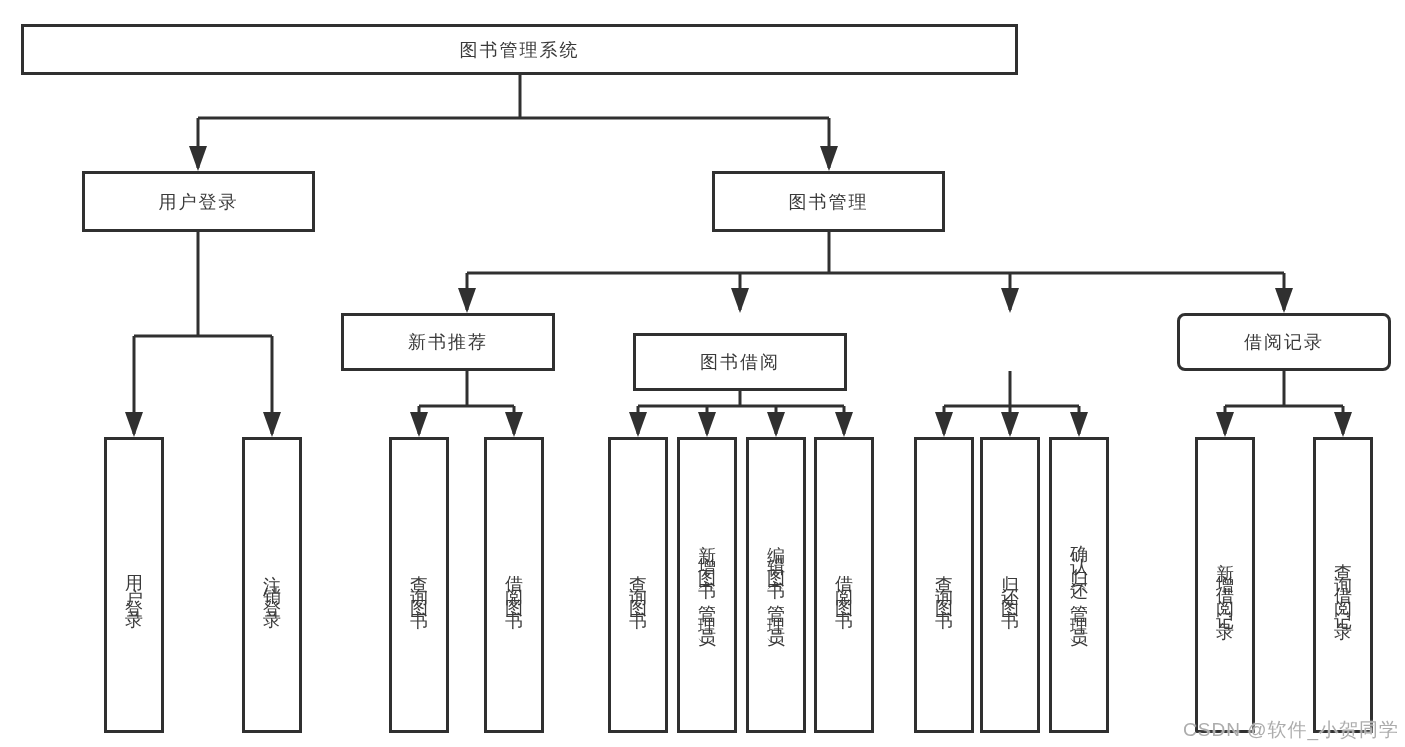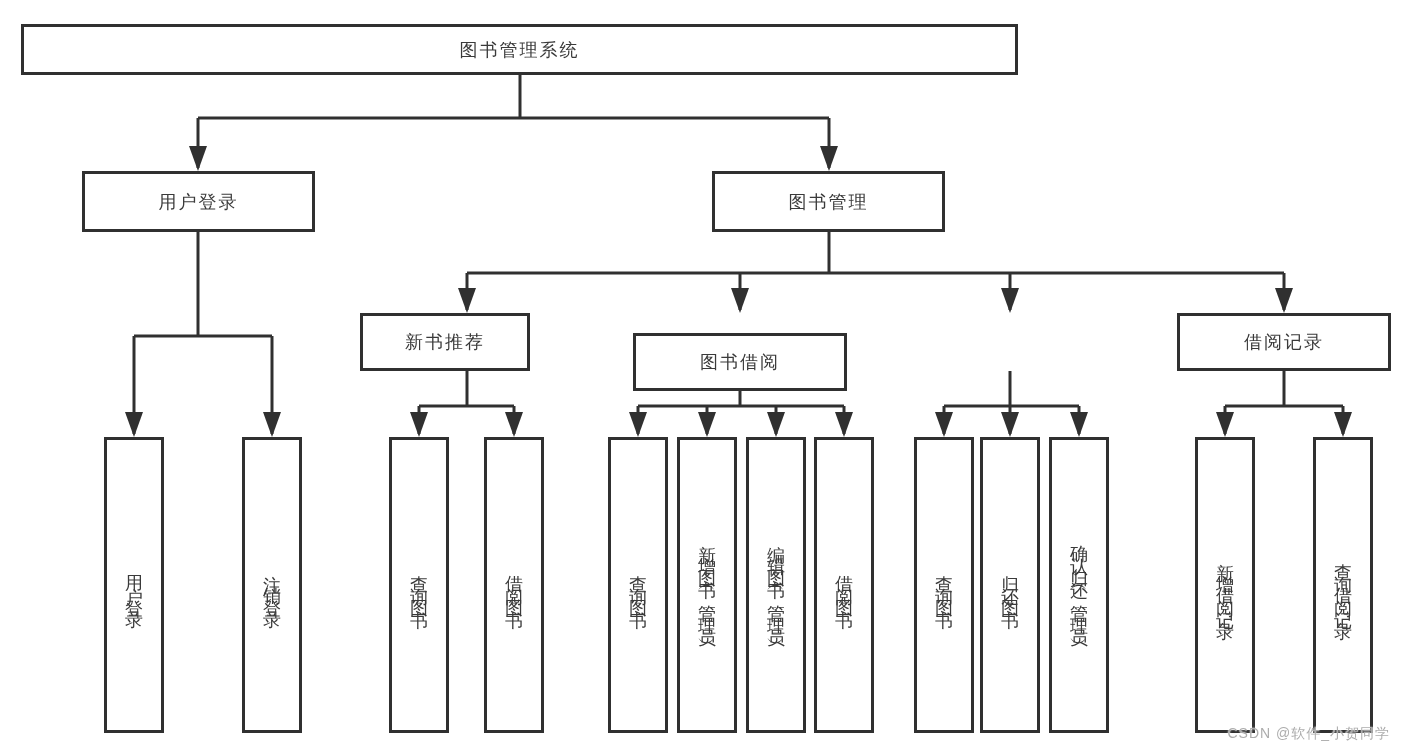--- a/index.html
+++ b/index.html
@@ -41,23 +41,23 @@
   .leaf .vtext {
     writing-mode: vertical-rl;
     text-orientation: mixed;
     letter-spacing: 12px;
     font-size: 18px;
     line-height: 1;
     white-space: nowrap;
   }
   .watermark {
     position: absolute;
-    right: 15px;
+    right: 6px;
     bottom: 4px;
-    font-size: 14px;
+    font-size: 19px;
     color: rgba(158, 158, 158, 0.85);
     text-shadow: 0 0 2px rgba(255,255,255,0.9), 0 0 1px rgba(255,255,255,0.9);
     letter-spacing: 1px;
     z-index: 5;
     white-space: nowrap;
   }
 </style>
 </head>
 <body>
 
@@ -140,27 +140,27 @@
     <span>图书管理系统</span>
   </div>
 
   <div class="node hnode" style="left:82px; top:171px; width:233px; height:61px;">
     <span>用户登录</span>
   </div>
   <div class="node hnode" style="left:712px; top:171px; width:233px; height:61px;text-align:right;">
     <span>图书管理</span>
   </div>
 
-  <div class="node hnode" style="left:360px; top:313px; width:170px; height:58px;">
+  <div class="node hnode" style="left:341px; top:313px; width:214px; height:58px;">
     <span>新书推荐</span>
   </div>
   <div class="node hnode" style="left:633px; top:313px; width:214px; height:58px;margin-top:20px;">
     <span>图书借阅</span>
   </div>
-  <div class="node hnode" style="left:1177px; top:313px; width:214px; height:58px;">
+  <div class="node hnode" style="left:1177px; top:313px; width:214px; height:58px;border-radius:8px;">
     <span>借阅记录</span>
   </div>
 
   <div class="node leaf" style="left:104px;">
     <span class="vtext">用户登录</span>
   </div>
   <div class="node leaf" style="left:242px;">
     <span class="vtext">注销登录</span>
   </div>
 

